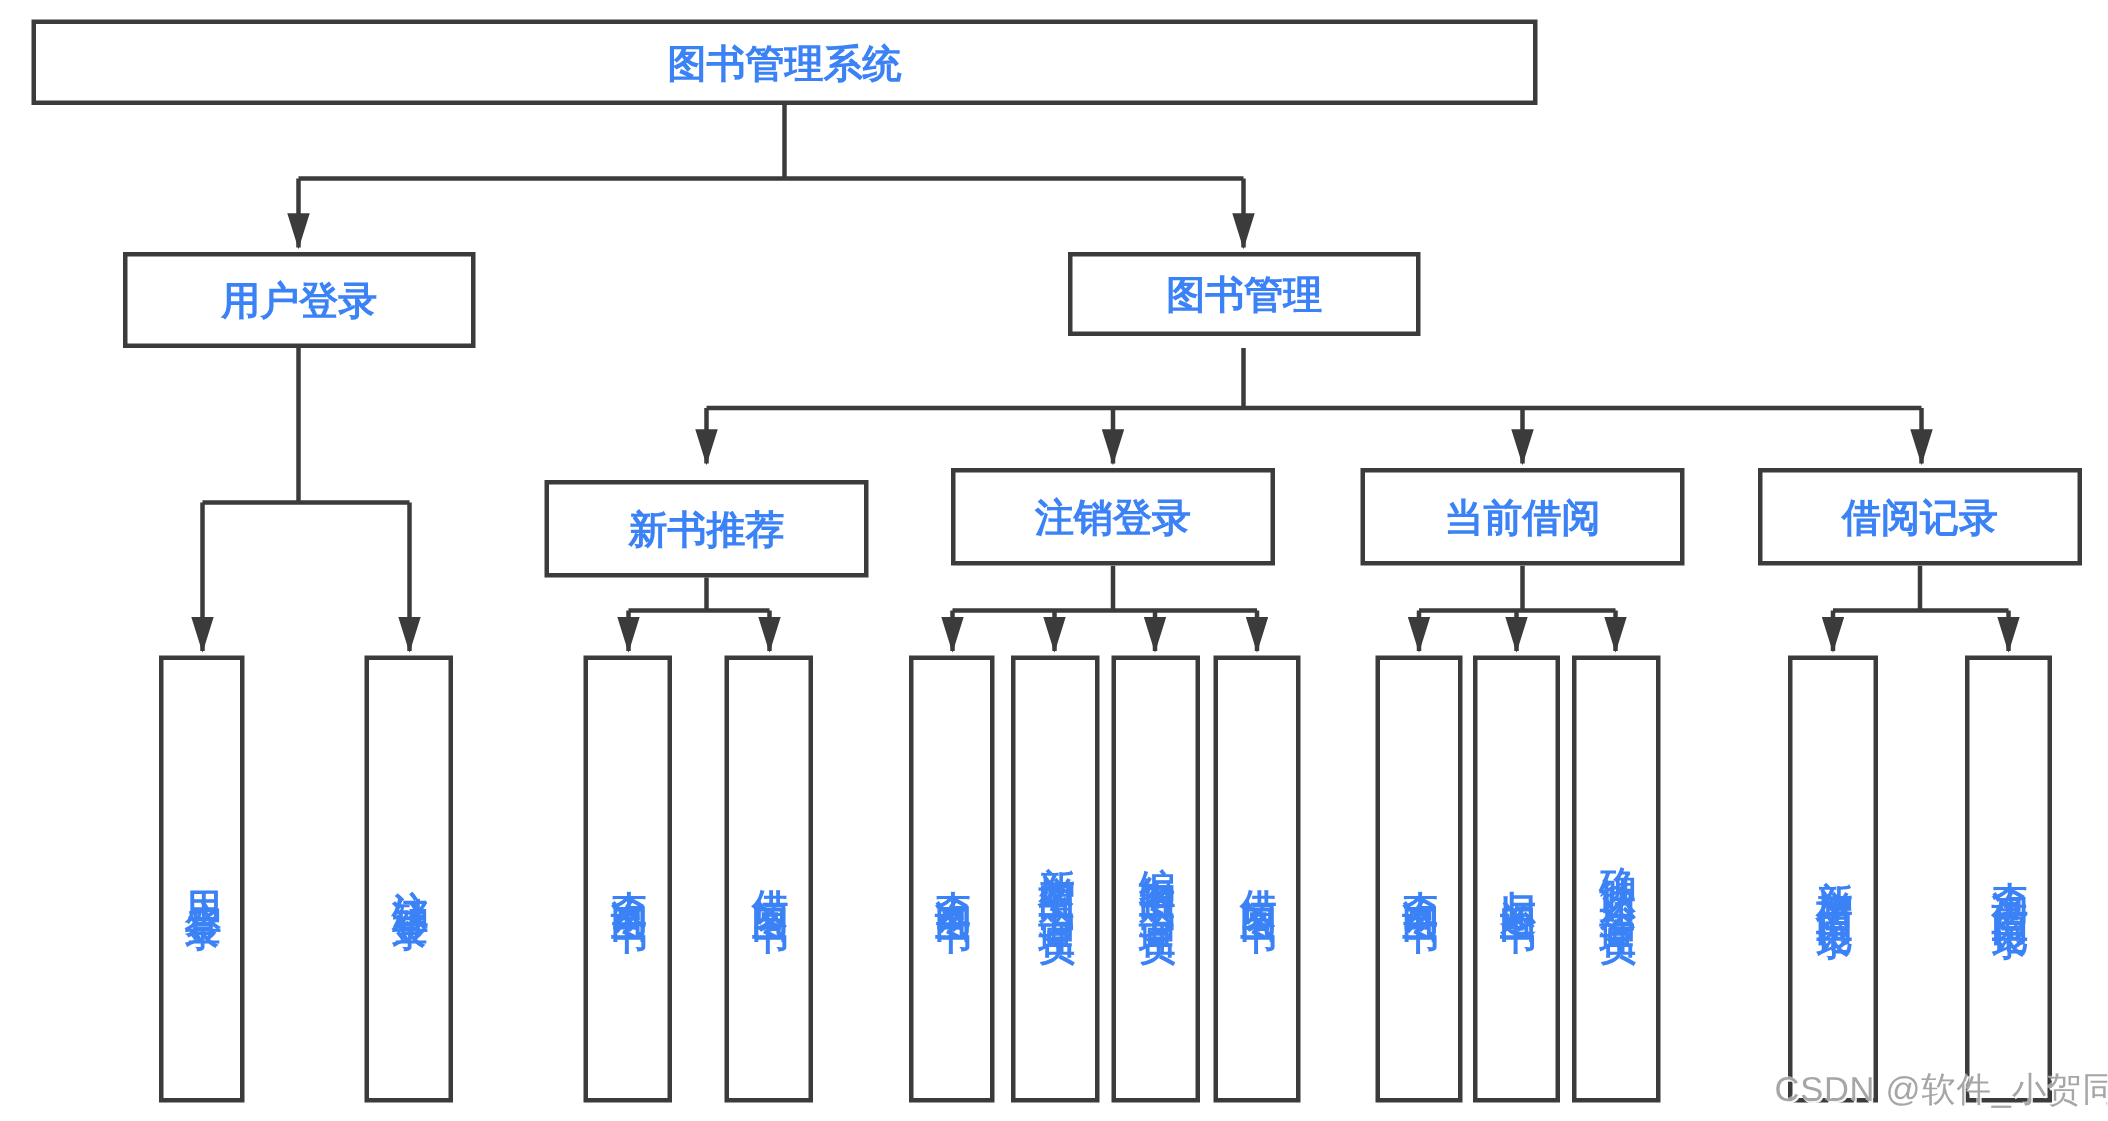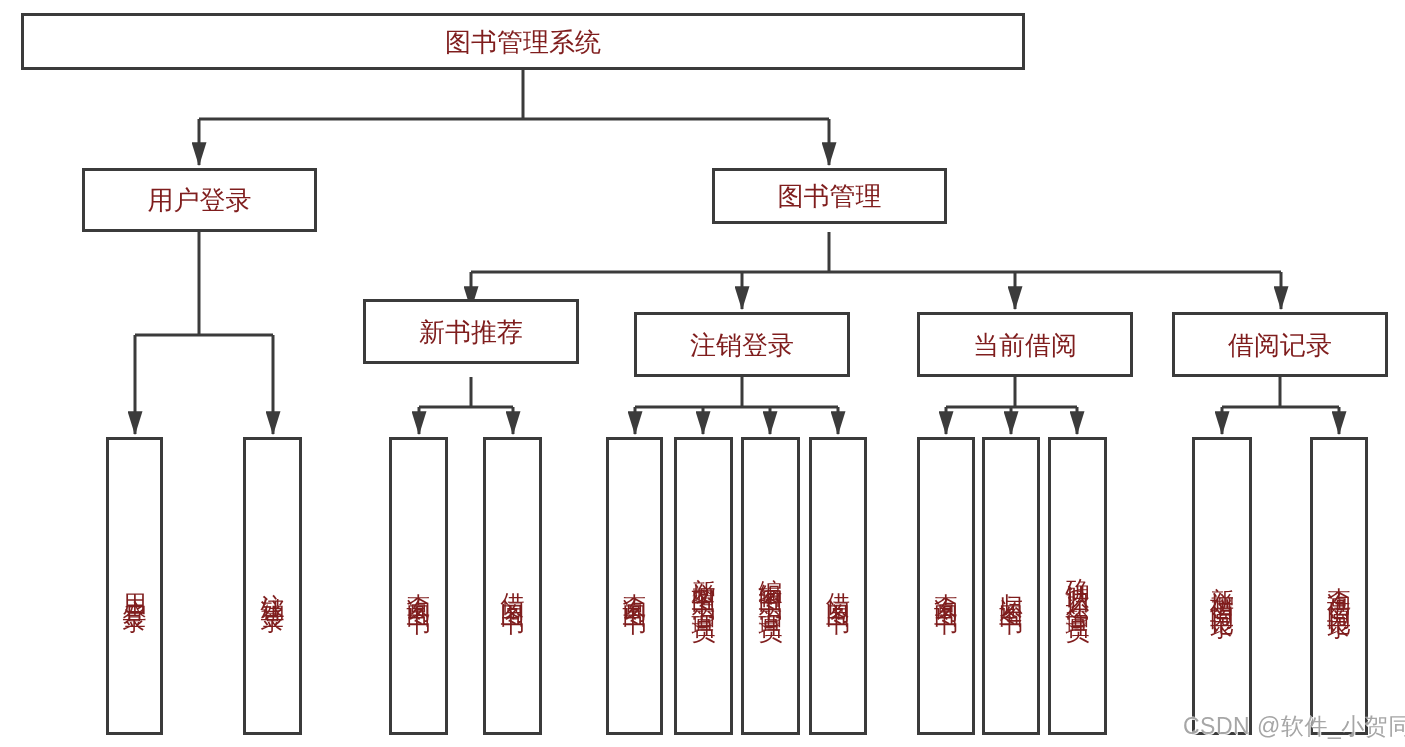--- a/index.html
+++ b/index.html
@@ -19,27 +19,28 @@
     position: absolute;
     left: 0; top: 0;
     width: 1405px;
     height: 747px;
   }
   .box {
     position: absolute;
     box-sizing: border-box;
     background: #ffffff;
     border: 3px solid #3b3b3b;
-    color: #7f1d1d;
+    color: #3b82f6;
     display: flex;
     align-items: center;
     justify-content: center;
     font-size: 26px;
     line-height: 1;
     white-space: nowrap;
+    font-weight: bold;
   }
   .vbox {
     writing-mode: vertical-rl;
     text-orientation: mixed;
     font-size: 24px;
     letter-spacing: 6px;
     white-space: normal;
   }
   .watermark {
     position: absolute;
@@ -106,23 +107,23 @@
       <path d="M1222,407 V434" marker-end="url(#ah)"></path>
       <path d="M1339,407 V434" marker-end="url(#ah)"></path>
     </g>
   </svg>
 
   <div class="box" style="left:21px; top:13px; width:1004px; height:57px;">图书管理系统</div>
 
   <div class="box" style="left:82px; top:168px; width:235px; height:64px;">用户登录</div>
   <div class="box" style="left:712px; top:168px; width:235px; height:56px;">图书管理</div>
 
-  <div class="box" style="left:363px; top:299px; width:216px; height:65px;">新书推荐</div>
+  <div class="box" style="left:363px; top:320px; width:216px; height:65px;">新书推荐</div>
   <div class="box" style="left:634px; top:312px; width:216px; height:65px;">注销登录</div>
-  <div class="box" style="left:907px; top:312px; width:216px; height:65px;margin-left:10px;">当前借阅</div>
+  <div class="box" style="left:907px; top:312px; width:216px; height:65px;">当前借阅</div>
   <div class="box" style="left:1172px; top:312px; width:216px; height:65px;text-align:center;">借阅记录</div>
 
   <div class="box vbox" style="left:106px; top:437px; width:57px; height:298px;">用户登录</div>
   <div class="box vbox" style="left:243px; top:437px; width:59px; height:298px;">注销登录</div>
 
   <div class="box vbox" style="left:389px; top:437px; width:59px; height:298px;">查询图书</div>
   <div class="box vbox" style="left:483px; top:437px; width:59px; height:298px;">借阅图书</div>
 
   <div class="box vbox" style="left:606px; top:437px; width:57px; height:298px;">查询图书</div>
   <div class="box vbox" style="left:674px; top:437px; width:59px; height:298px;">新增图书（管理员）</div>

